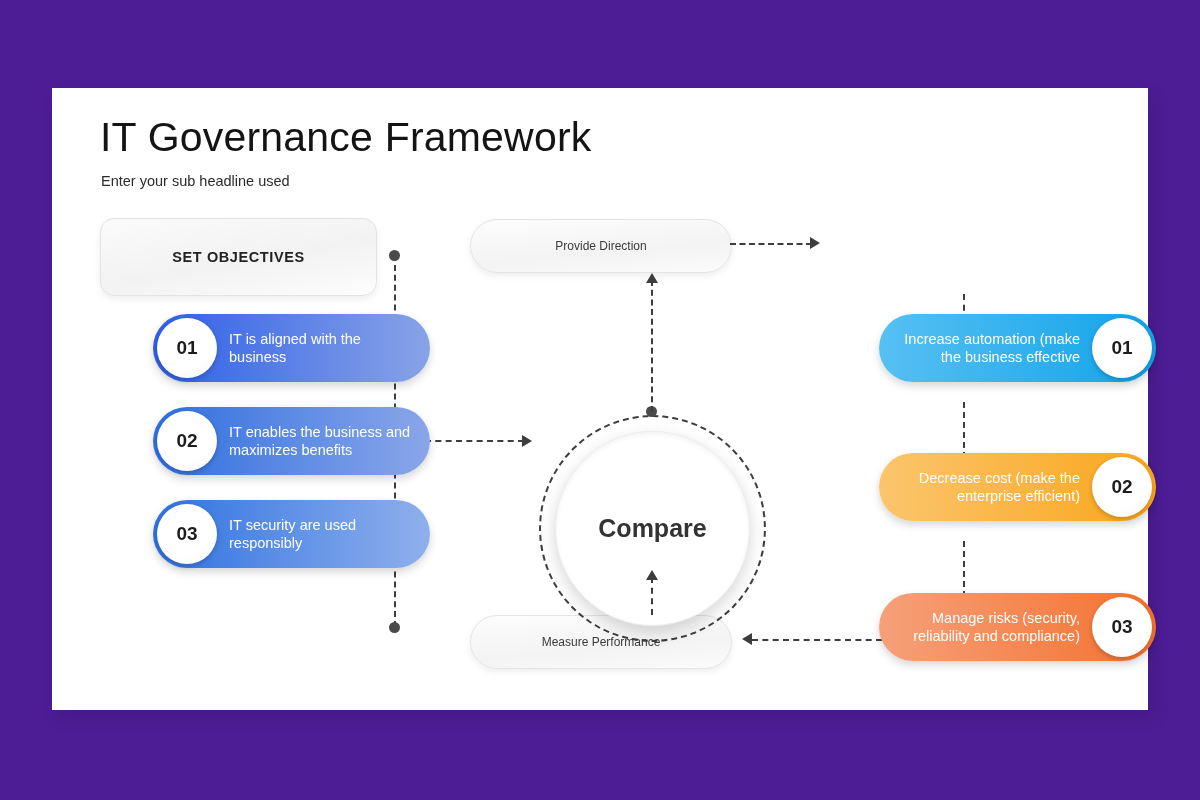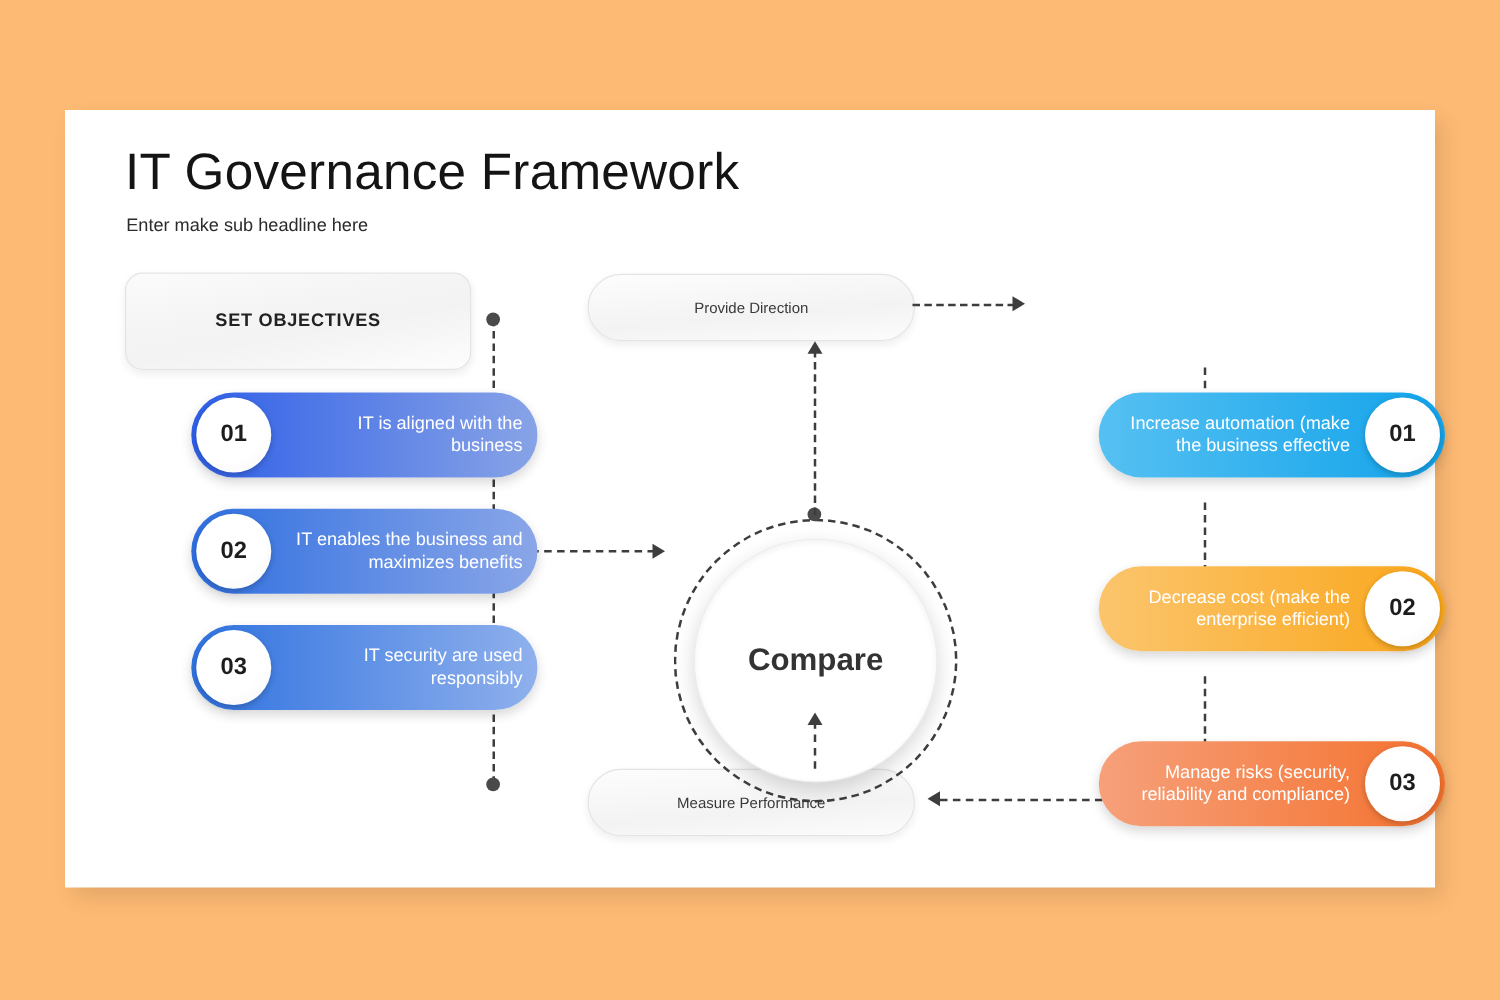--- a/index.html
+++ b/index.html
@@ -99,21 +99,21 @@
     font-weight: bold;
     color: #1d1d1d;
   }
   .item-text {
     flex: 1;
     color: #ffffff;
     font-size: 14.5px;
     line-height: 1.27;
     padding: 0 12px;
   }
-  .item.left  .item-text { text-align: right;  }
+  .item.left  .item-text { text-align: left;  }
   .item.right .item-text { text-align: right; }
 
   
   .ring {
     position: absolute;
     left: 487px;
     top: 327px;
     width: 227px;
     height: 227px;
     border-radius: 50%;
@@ -170,25 +170,25 @@
     position: absolute;
     width: 0; height: 0;
   }
   .arrow.right { border-left: 10px solid #3d3d3d;  border-top: 6px solid transparent; border-bottom: 6px solid transparent; }
   .arrow.left  { border-right: 10px solid #3d3d3d; border-top: 6px solid transparent; border-bottom: 6px solid transparent; }
   .arrow.up    { border-bottom: 10px solid #3d3d3d; border-left: 6px solid transparent; border-right: 6px solid transparent; }
 </style>
 </head>
 <body>
 
-<div class="stage" style="background: #fdba74;">
+<div class="stage" style="background: #4c1d95;">
   <div class="slide" style="background: rgb(255, 255, 255);">
 
     <div class="title">IT Governance Framework</div>
-    <div class="subtitle">Enter make sub headline here</div>
+    <div class="subtitle">Enter your sub headline used</div>
 
     <div class="hdr-box" style="left:48px; top:130px; width:275px; height:76px;">SET OBJECTIVES</div>
 
 
     <div class="pill-box" style="left:418px; top:131px; width:260px; height:52px;">Provide Direction</div>
 
     <div class="pill-box" style="left:418px; top:527px; width:260px; height:52px;">Measure Performance</div>
 
     <div class="ring"></div>
     <div class="ring-dot"></div>

